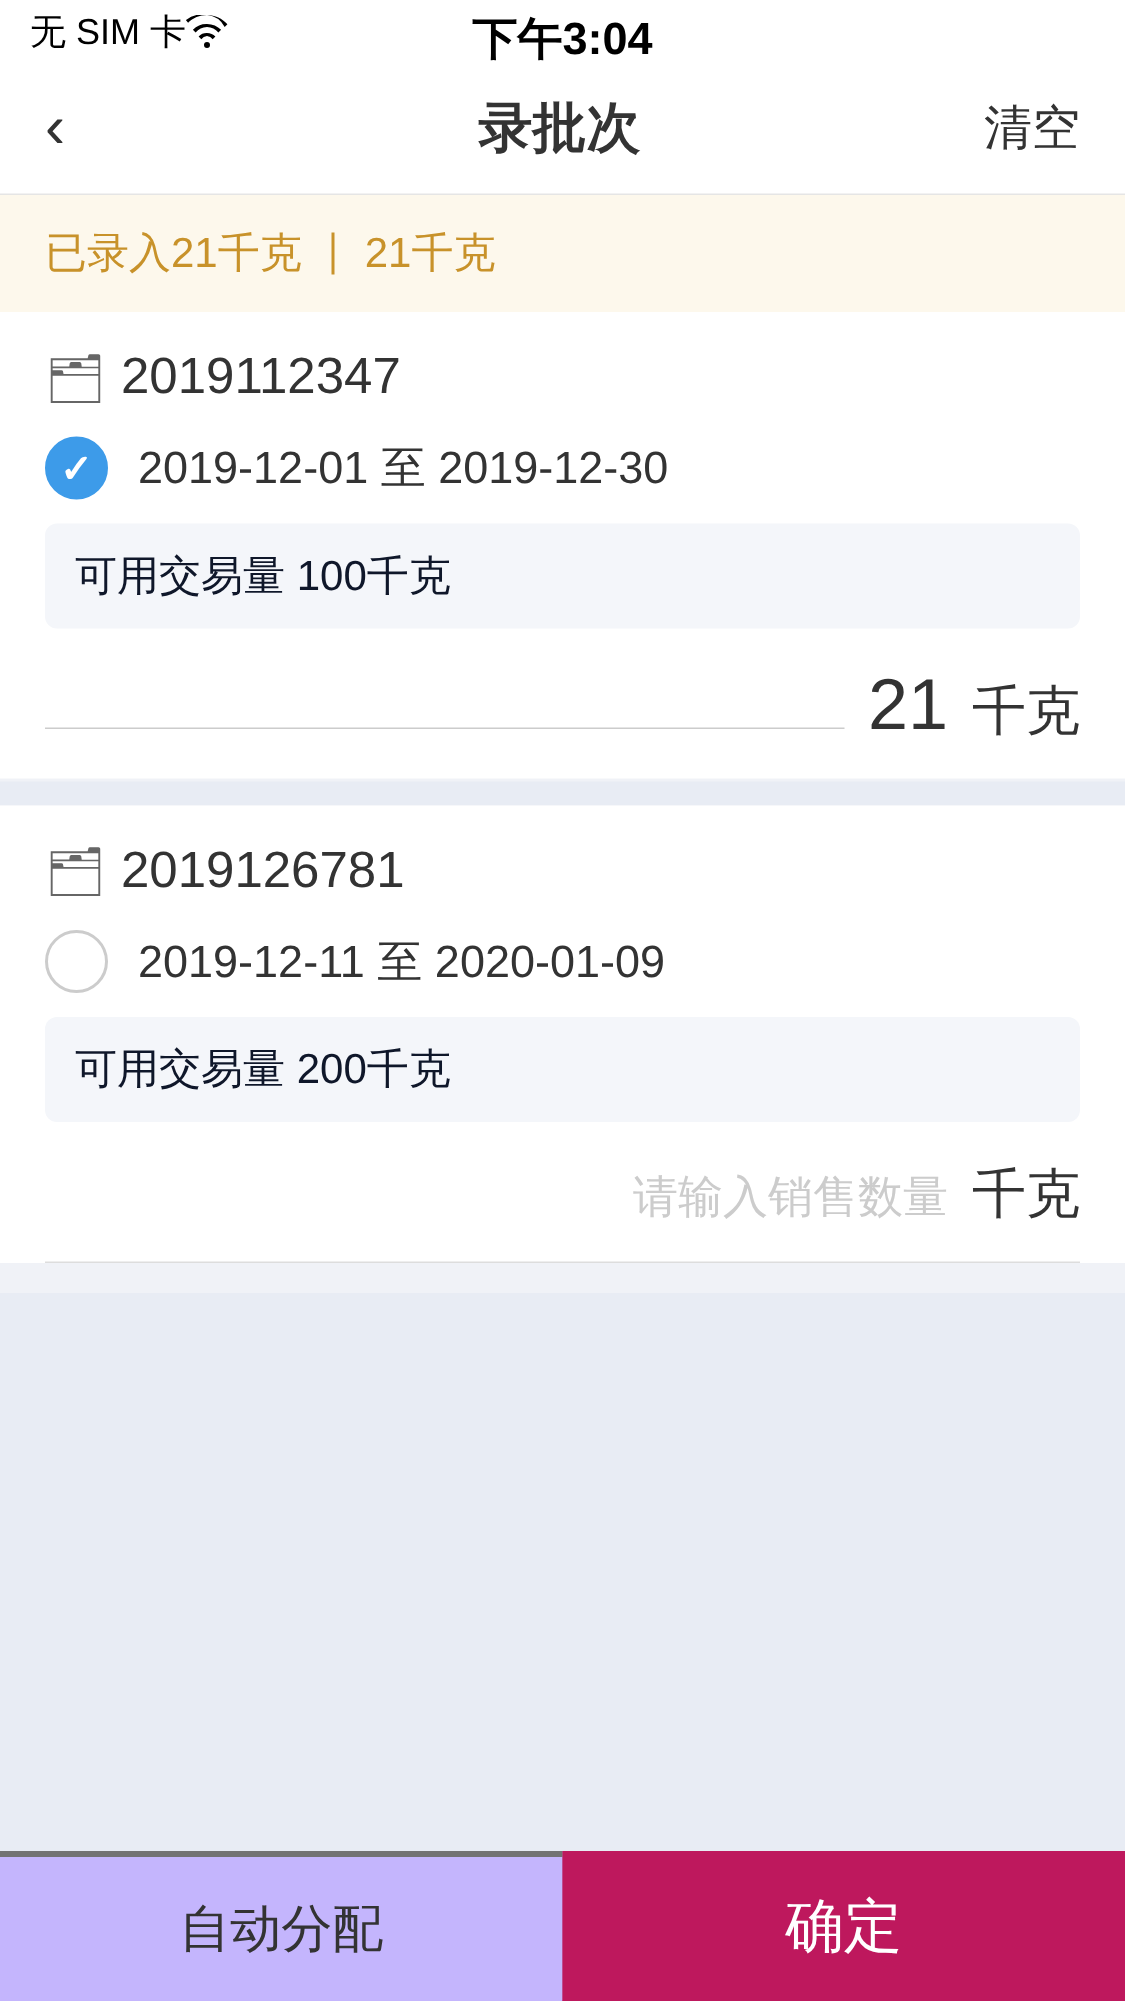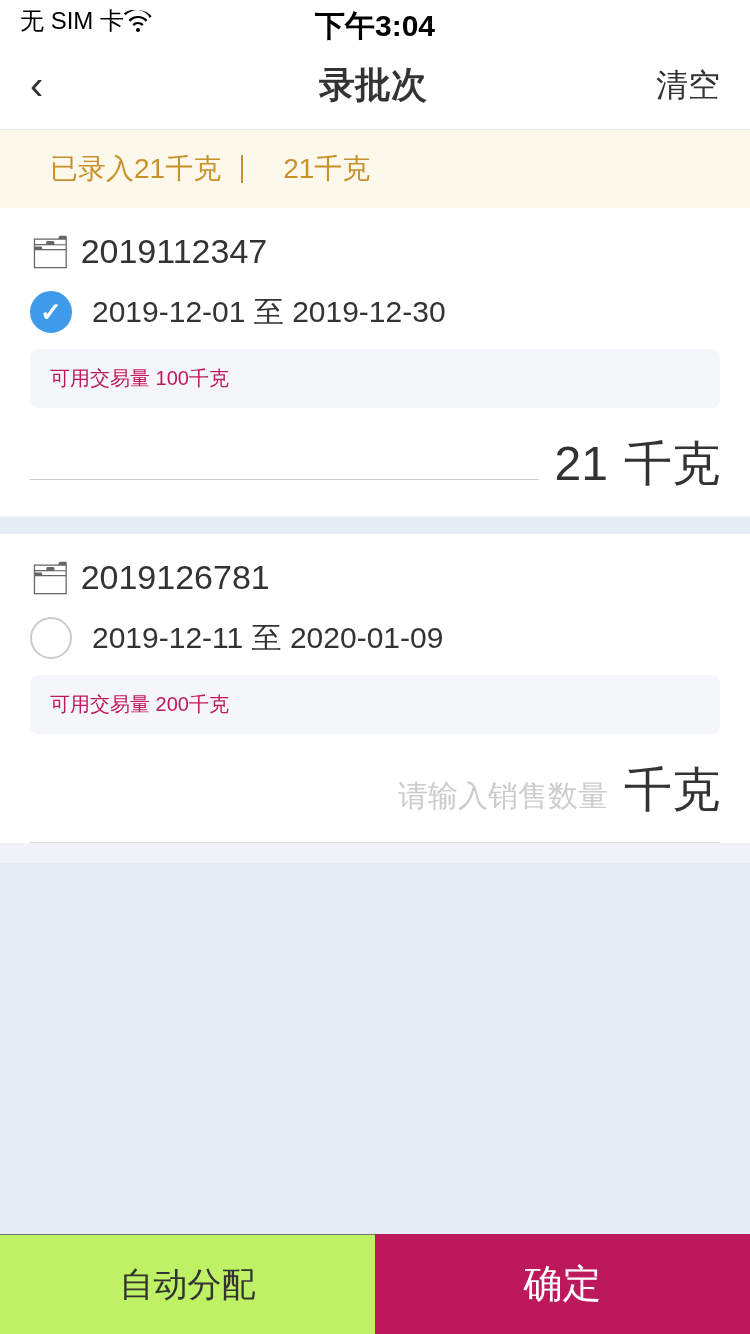--- a/index.html
+++ b/index.html
@@ -111,21 +111,20 @@
       width: 750px;
       background: #fdf8ec;
       padding: 20px 30px;
       display: flex;
       align-items: center;
       gap: 20px;
     }
     .summary-text {
       font-size: 28px;
       color: #c8922a;
-      margin-left: 20px;
     }
     .summary-divider {
       width: 2px;
       height: 28px;
       background: #c8922a;
     }
 
     
     .batch-card {
       background: #fff;
@@ -175,22 +174,22 @@
     }
     .batch-date {
       font-size: 30px;
       color: #333;
     }
     .batch-available {
       margin: 8px 30px 16px 30px;
       background: #f4f6fa;
       border-radius: 8px;
       padding: 16px 20px;
-      font-size: 20px;
-      color: #be185d;
+      font-size: 28px;
+      color: #0f172a;
     }
 
     
     .section-divider {
       height: 16px;
       background: #e8ecf4;
     }
 
     
     .empty-area {
@@ -203,29 +202,29 @@
     .bottom-bar {
       position: fixed;
       bottom: 0;
       left: 0;
       width: 750px;
       height: 100px;
       display: flex;
     }
     .btn-auto {
       flex: 1;
-      background: #bef264;
+      background: #c4b5fd;
       border: none;
       font-size: 34px;
       color: #333;
       cursor: pointer;
       display: flex;
       align-items: center;
       justify-content: center;
-      border-top: 1px solid #737373;
+      border-top: 4px solid #737373;
     }
     .btn-confirm {
       flex: 1;
       background: #be185d;
       border: none;
       font-size: 39px;
       color: #fff;
       cursor: pointer;
       display: flex;
       align-items: center;
@@ -239,21 +238,21 @@
       justify-content: flex-end;
       padding: 8px 30px 20px 30px;
       gap: 16px;
     }
     .qty-value {
       font-size: 48px;
       font-weight: 500;
       color: #333;
     }
     .qty-unit {
-      font-size: 48px;
+      font-size: 36px;
       color: #333;
     }
     .qty-placeholder-text {
       font-size: 30px;
       color: #ccc;
     }
   </style>
 </head>
 <body>
 

